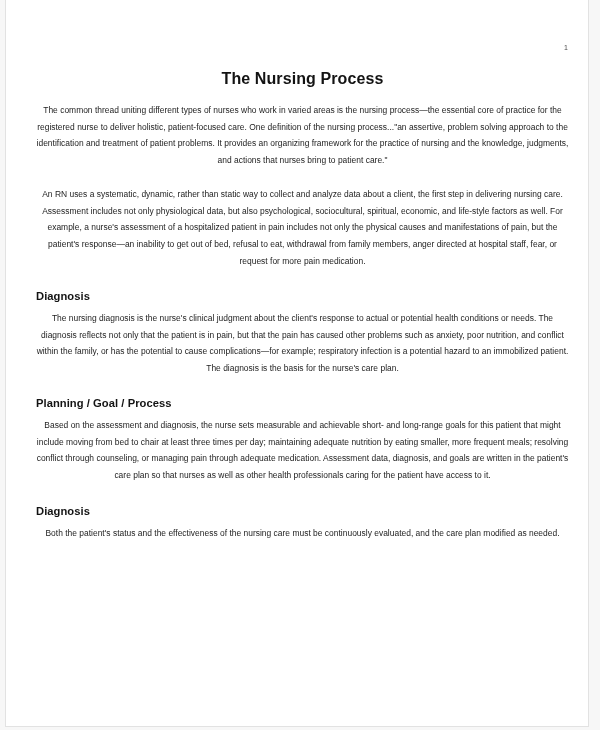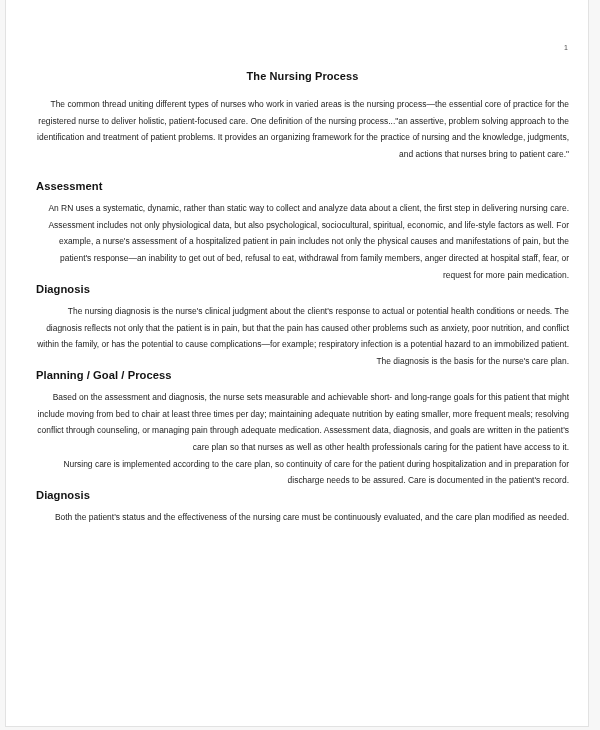--- a/index.html
+++ b/index.html
@@ -50,47 +50,48 @@
 
   
   .doc-body {
     position: absolute;
     left: 30px;
     top: 70px;
     width: 533px;
   }
 
   .doc-title {
-    font-size: 11px;
+    font-size: 16px;
     font-weight: bold;
     text-align: center;
     color: #131313;
     margin: 0 0 14px 0;
     letter-spacing: 0.1px;
   }
 
   .section {
     margin: 0;
   }
   .section-heading {
     font-size: 11.2px;
     font-weight: bold;
     color: #131313;
     margin: 0 0 8px 0;
     letter-spacing: 0.05px;
   }
   .section-heading.spaced {
+    margin-top: 21px;
   }
 
   .body-text {
     font-size: 8.45px;
     line-height: 1.96;
     color: #1d1d1d;
     margin: 0;
-    text-align: right;
+    text-align: center;
     letter-spacing: 0.01px;
   }
   .para-gap {
     margin-bottom: 18px;
   }
 </style>
 </head>
 <body>
 
 <div class="page-canvas">
@@ -98,36 +99,34 @@
 
     <div class="page-number">1</div>
 
     <div class="doc-body">
 
       <h1 class="doc-title">The Nursing Process</h1>
 
       <p class="body-text para-gap">The common thread uniting different types of nurses who work in varied areas is the nursing process—the essential core of practice for the registered nurse to deliver holistic, patient-focused care. One definition of the nursing process..."an assertive, problem solving approach to the identification and treatment of patient problems. It provides an organizing framework for the practice of nursing and the knowledge, judgments, and actions that nurses bring to patient care."</p>
 
       <section class="section">
-        <h2 class="section-heading">Assessment</h2>
         <p class="body-text">An RN uses a systematic, dynamic, rather than static way to collect and analyze data about a client, the first step in delivering nursing care. Assessment includes not only physiological data, but also psychological, sociocultural, spiritual, economic, and life-style factors as well. For example, a nurse's assessment of a hospitalized patient in pain includes not only the physical causes and manifestations of pain, but the patient's response—an inability to get out of bed, refusal to eat, withdrawal from family members, anger directed at hospital staff, fear, or request for more pain medication.</p>
       </section>
 
       <section class="section">
         <h2 class="section-heading spaced">Diagnosis</h2>
         <p class="body-text">The nursing diagnosis is the nurse's clinical judgment about the client's response to actual or potential health conditions or needs. The diagnosis reflects not only that the patient is in pain, but that the pain has caused other problems such as anxiety, poor nutrition, and conflict within the family, or has the potential to cause complications—for example; respiratory infection is a potential hazard to an immobilized patient. The diagnosis is the basis for the nurse's care plan.</p>
       </section>
 
       <section class="section">
         <h2 class="section-heading spaced">Planning / Goal / Process</h2>
         <p class="body-text">Based on the assessment and diagnosis, the nurse sets measurable and achievable short- and long-range goals for this patient that might include moving from bed to chair at least three times per day; maintaining adequate nutrition by eating smaller, more frequent meals; resolving conflict through counseling, or managing pain through adequate medication. Assessment data, diagnosis, and goals are written in the patient's care plan so that nurses as well as other health professionals caring for the patient have access to it.</p>
       </section>
 
       <section class="section">
-        <p class="body-text">Nursing care is implemented according to the care plan, so continuity of care for the patient during hospitalization and in preparation for discharge needs to be assured. Care is documented in the patient's record.</p>
       </section>
 
       <section class="section">
         <h2 class="section-heading spaced">Diagnosis</h2>
         <p class="body-text">Both the patient's status and the effectiveness of the nursing care must be continuously evaluated, and the care plan modified as needed.</p>
       </section>
 
     </div>
   </div>
 </div>

